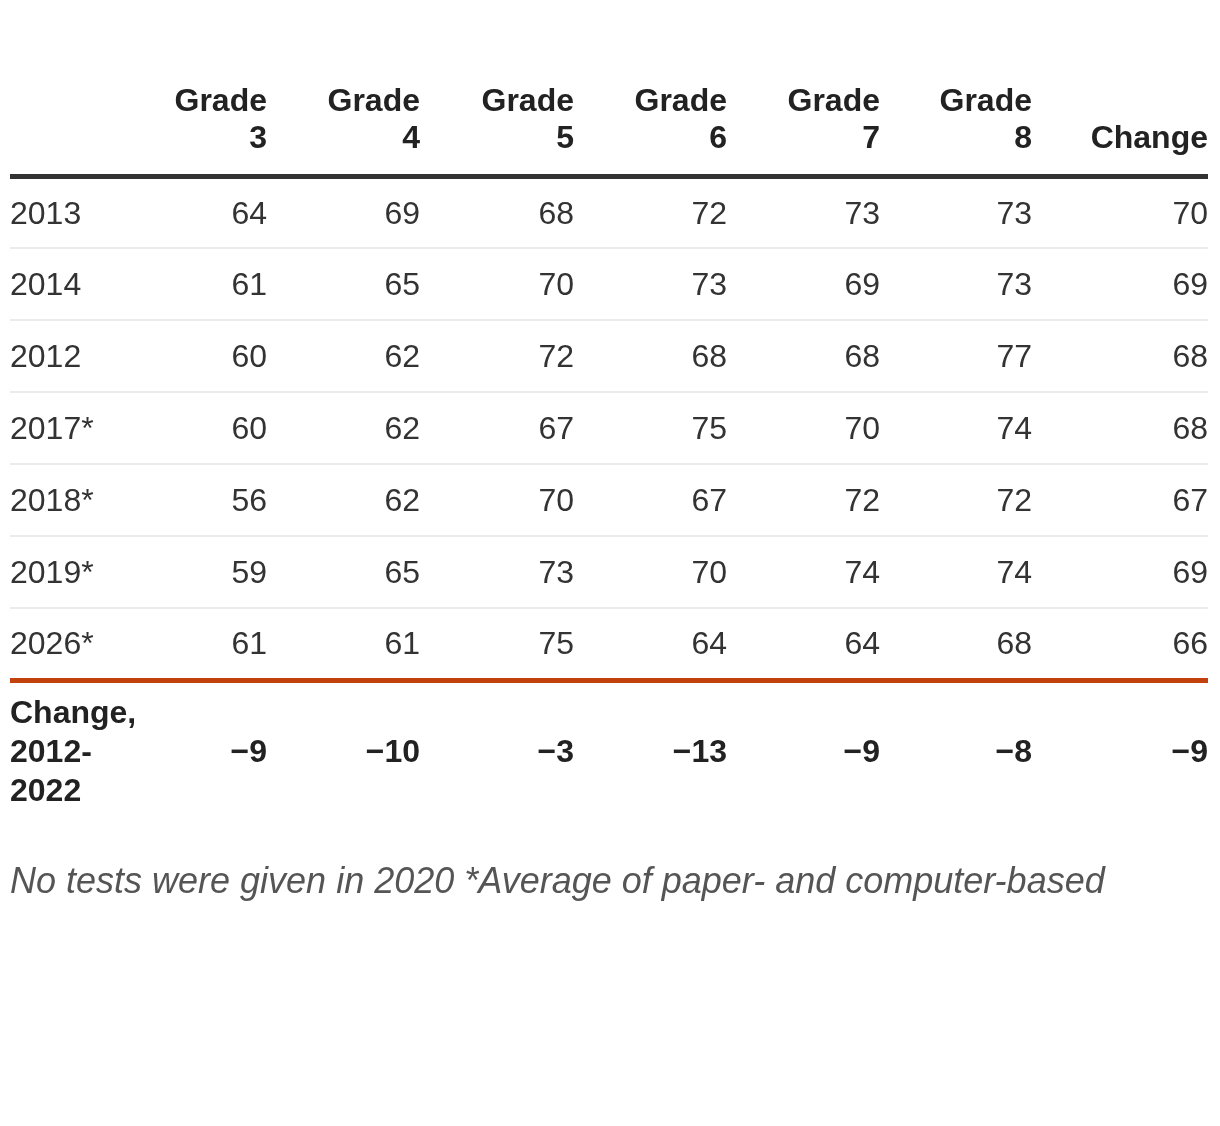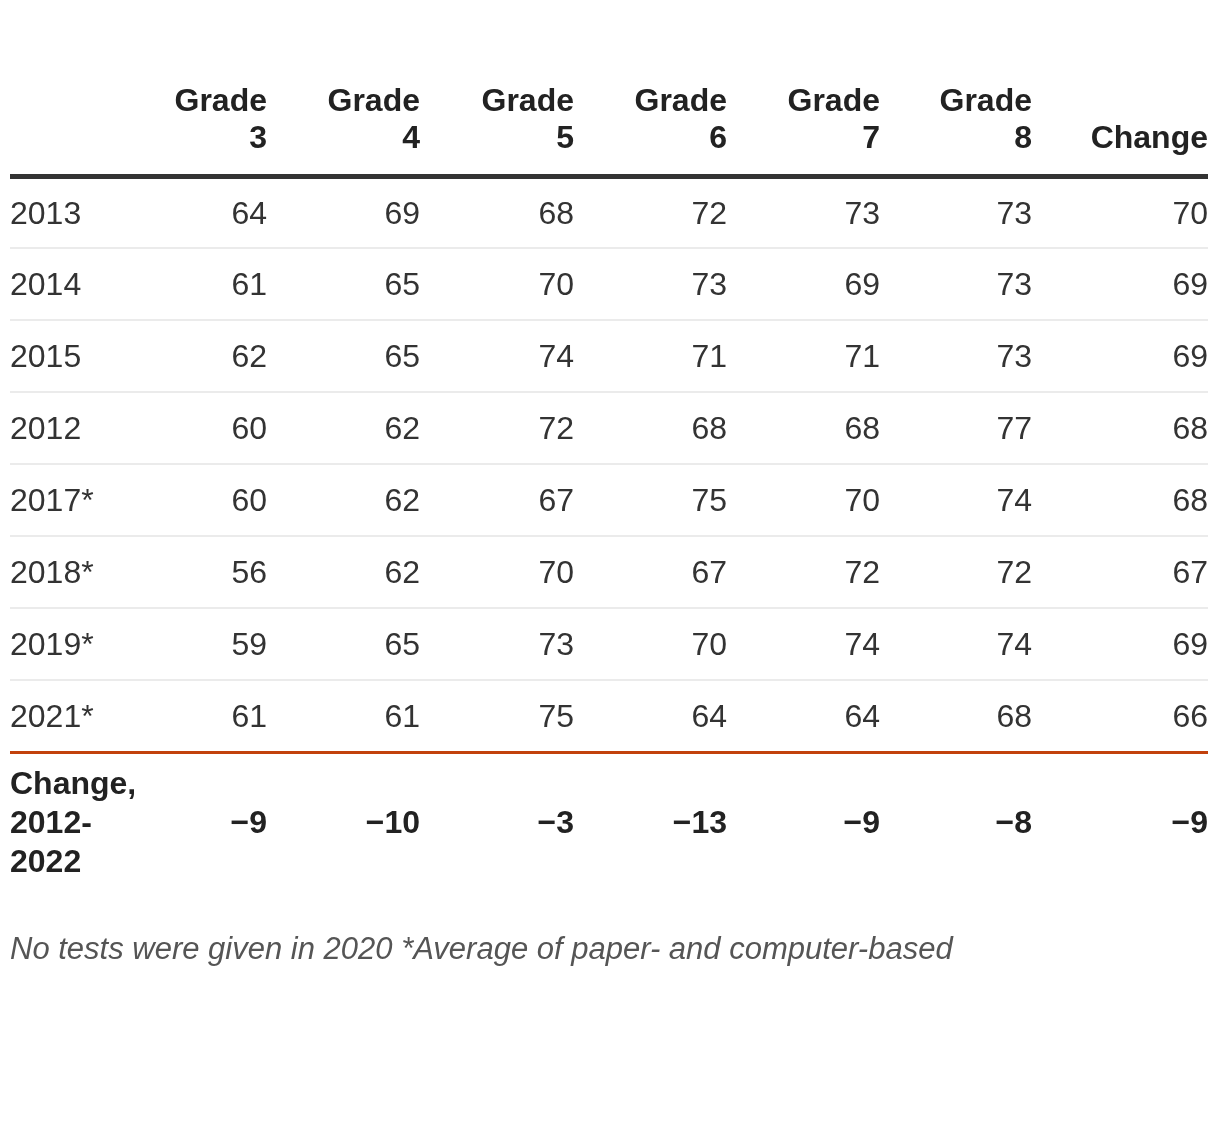--- a/index.html
+++ b/index.html
@@ -43,31 +43,31 @@
     text-align: left;
     color: #333333;
   }
   tbody td {
     font-weight: 400;
     text-align: right;
     color: #333333;
   }
   tbody tr.data-row th, tbody tr.data-row td { height: 72px; vertical-align: middle; }
   tbody tr.data-row + tr.data-row { border-top: 2px solid #ebebeb; }
-  tr.summary-row { border-top: 3px solid #c2410c; }
+  tr.summary-row { border-top: 5px solid #c2410c; }
   tr.summary-row th, tr.summary-row td {
     font-weight: 700;
     color: #222222;
     vertical-align: middle;
     padding: 10px 0;
   }
   tr.summary-row th span { display: block; line-height: 1.22; }
   .note {
     margin-top: 38px;
-    font-size: 31px;
+    font-size: 36px;
     font-style: italic;
     color: #555555;
     line-height: 1.3;
   }
 </style>
 </head>
 <body>
 
 <div class="container">
 
@@ -131,30 +131,20 @@
         <th>2014</th>
         <td>61</td>
         <td>65</td>
         <td>70</td>
         <td>73</td>
         <td>69</td>
         <td>73</td>
         <td>69</td>
       </tr>
       <tr class="data-row">
-        <th>2015</th>
-        <td>62</td>
-        <td>65</td>
-        <td>74</td>
-        <td>71</td>
-        <td>71</td>
-        <td>73</td>
-        <td>69</td>
-      </tr>
-      <tr class="data-row">
         <th>2012</th>
         <td>60</td>
         <td>62</td>
         <td>72</td>
         <td>68</td>
         <td>68</td>
         <td>77</td>
         <td>68</td>
       </tr>
       <tr class="data-row">
@@ -181,21 +171,21 @@
         <th>2019*</th>
         <td>59</td>
         <td>65</td>
         <td>73</td>
         <td>70</td>
         <td>74</td>
         <td>74</td>
         <td>69</td>
       </tr>
       <tr class="data-row">
-        <th>2021*</th>
+        <th>2026*</th>
         <td>61</td>
         <td>61</td>
         <td>75</td>
         <td>64</td>
         <td>64</td>
         <td>68</td>
         <td>66</td>
       </tr>
       <tr class="summary-row">
         <th>

